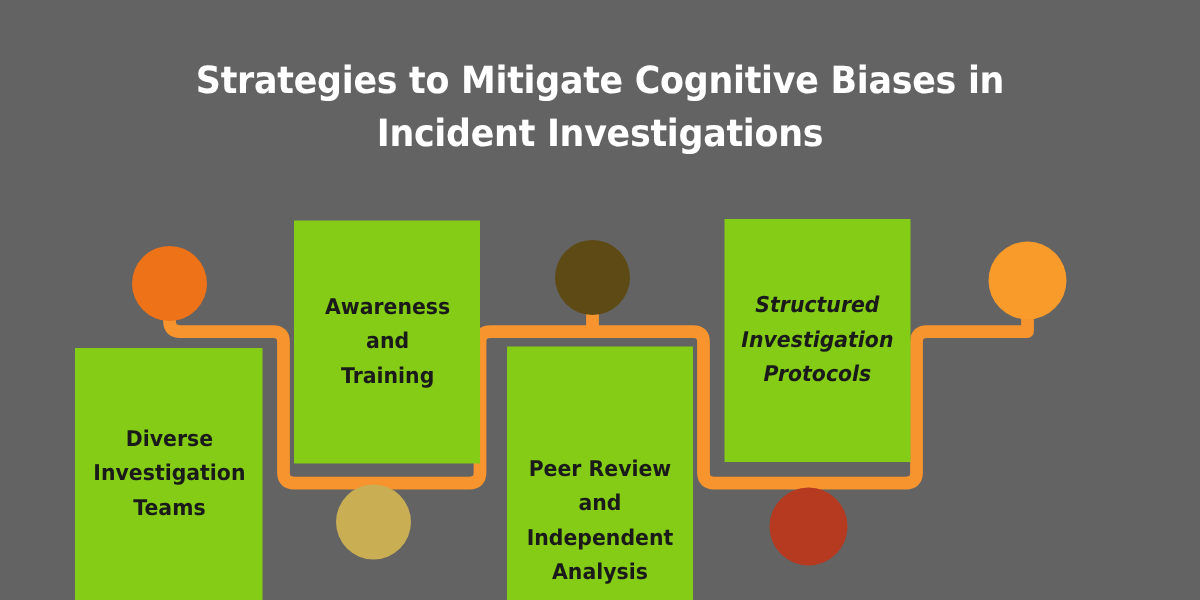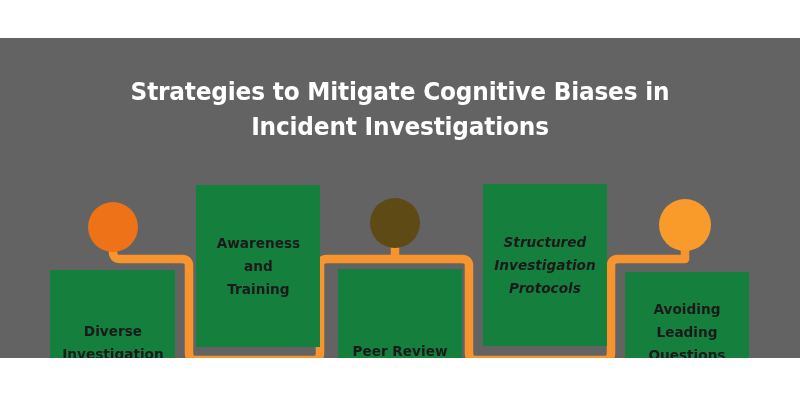--- a/index.html
+++ b/index.html
@@ -7,24 +7,23 @@
     padding: 0;
   }
   body {
     width: 800px;
     height: 400px;
     font-family: "DejaVu Sans", sans-serif;
   }
   #infographic {
     position: relative;
     width: 800px;
-    height: 320px;
+    height: 400px;
     background: #636363;
     overflow: hidden;
-    margin-top: 38px;
   }
   #title {
     position: absolute;
     left: 70px;
     top: 36px;
     width: 660px;
     text-align: center;
     color: #ffffff;
     font-family: "DejaVu Sans", sans-serif;
     font-weight: bold;
@@ -40,21 +39,21 @@
     top: 0;
     width: 800px;
     height: 400px;
   }
   .node-circle {
     position: absolute;
     border-radius: 50%;
   }
   .card {
     position: absolute;
-    background: #15803d;
+    background: #84cc16;
     display: flex;
     align-items: center;
     justify-content: center;
     box-sizing: border-box;
     padding: 6px 4px;
   }
   .card-label {
     color: #1a1a1a;
     font-family: "DejaVu Sans", sans-serif;
     font-weight: bold;
@@ -100,21 +99,14 @@
   </div>
 
   <div class="node-circle" style="left:513px; top:325px; width:52px; height:52px; background:#b53a20;"></div>
   <div class="card" style="left:483px; top:146px; width:124px; height:162px;font-style:italic;">
     <span class="card-label">Structured
 Investigation
 Protocols</span>
   </div>
 
   <div class="node-circle" style="left:659px; top:161px; width:52px; height:52px; background:#f89b2b;"></div>
-  <div class="card" style="left:625px; top:234px; width:124px; height:166px;">
-    <span class="card-label">Avoiding
-Leading
-Questions
-During
-Interviews</span>
-  </div>
 
 </div>
 
 </body></html>

